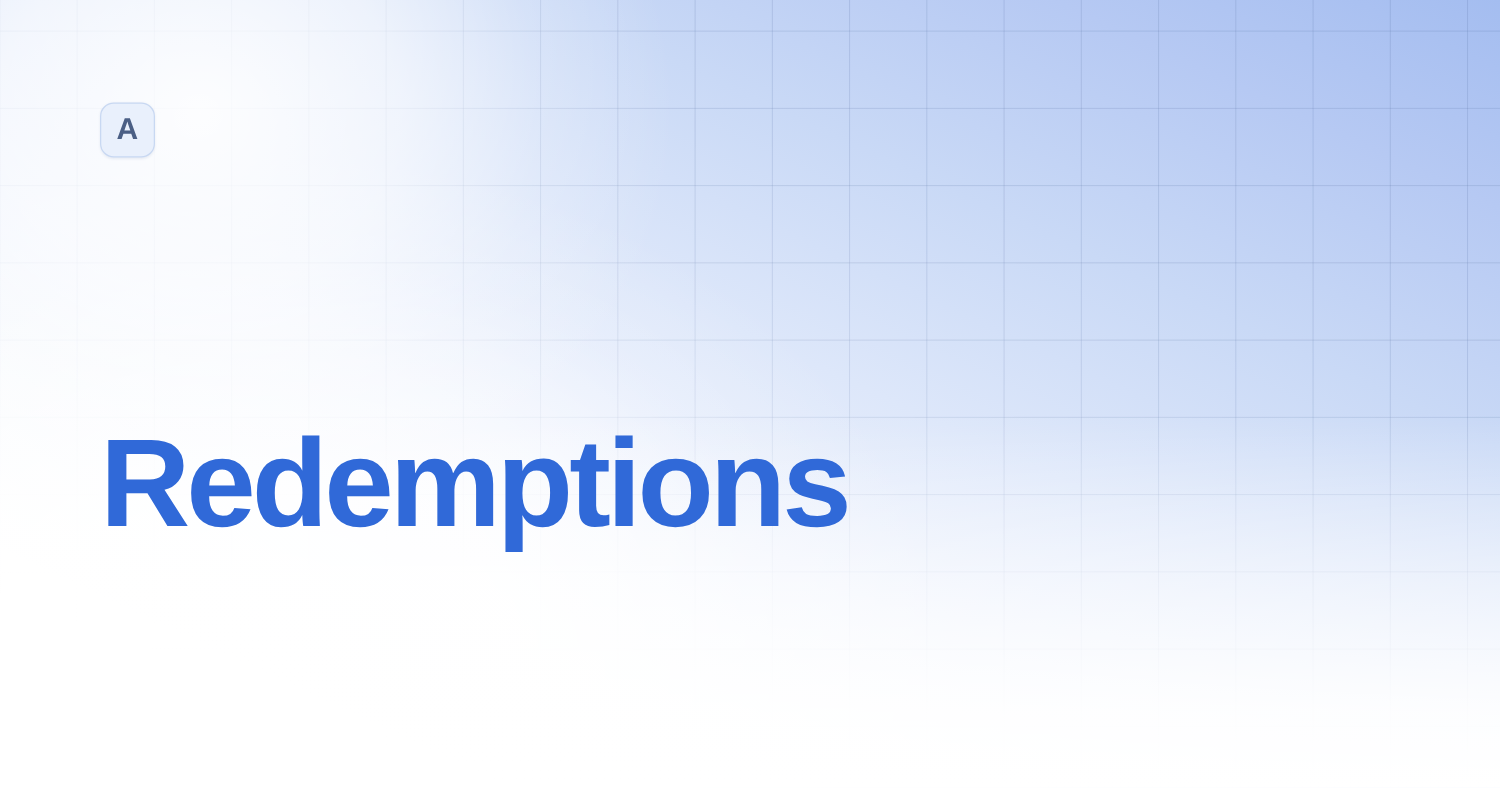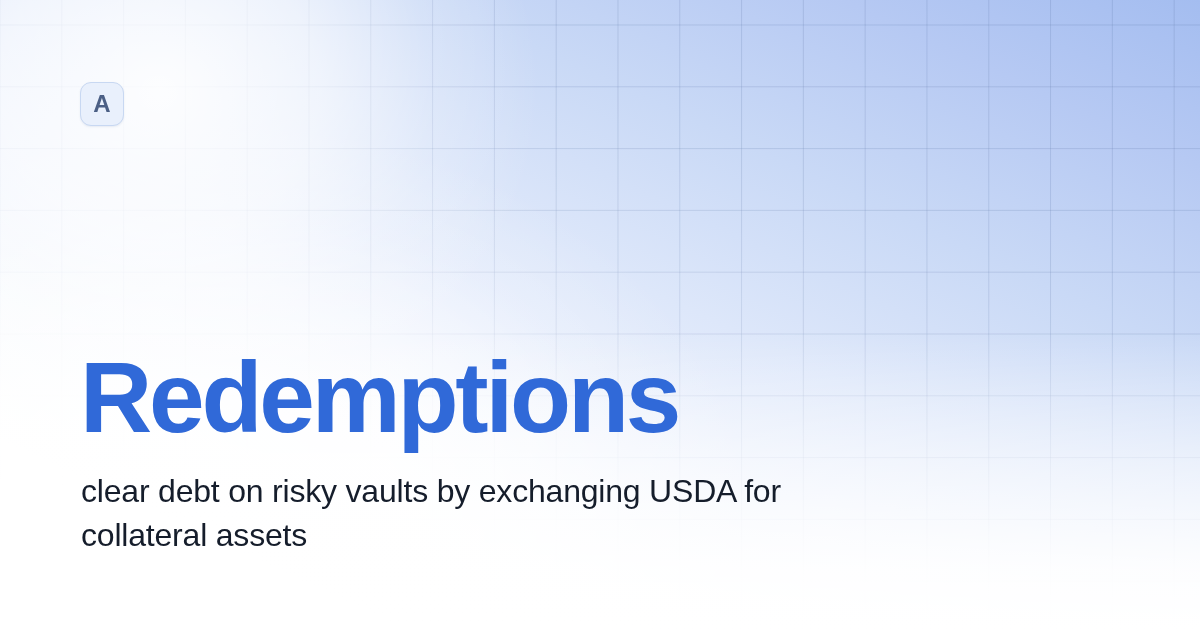--- a/index.html
+++ b/index.html
@@ -140,21 +140,21 @@
     font-weight: bold;
     color: #121a28;
     letter-spacing: -0.4px;
     line-height: 1;
     white-space: nowrap;
   }
 
   .headline {
     position: absolute;
     left: 80px;
-    top: 344px;
+    top: 334px;
     text-align: center;
   }
 
   .headline-title {
     font-size: 100px;
     font-weight: bold;
     color: #3069d8;
     letter-spacing: -3.2px;
     line-height: 1.06;
     white-space: nowrap;
@@ -188,16 +188,15 @@
     <div class="brand">
       <div class="brand-badge">
         <span class="brand-badge-letter">A</span>
       </div>
     </div>
 
     <div class="headline">
       <h1 class="headline-title">Redemptions</h1>
     </div>
 
-    <p class="headline-subtitle">clear debt on risky vaults by exchanging USDA for collateral assets</p>
 
   </div>
 </div>
 
 </body></html>

